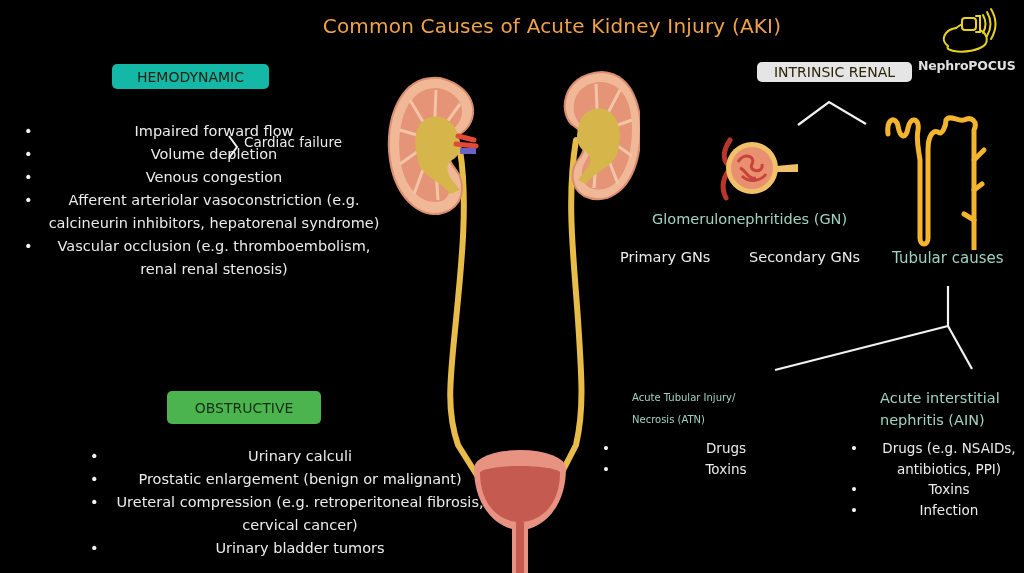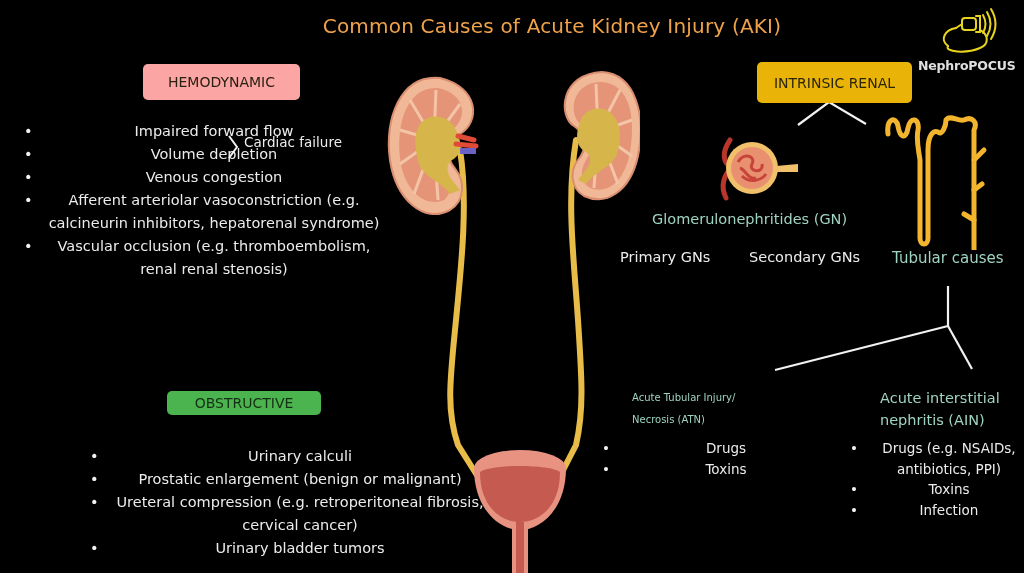--- a/index.html
+++ b/index.html
@@ -3,23 +3,23 @@
 <meta charset="utf-8">
 <style>
   * { margin: 0; padding: 0; box-sizing: border-box; }
   html, body { width: 1024px; height: 573px; background: #000; overflow: hidden; }
   body { position: relative; font-family: "DejaVu Sans", sans-serif; color: #ececec; }
   .abs { position: absolute; }
   .title { left: 0; width: 1024px; top: 14px; text-align: center; font-size: 20px; color: #f0a24a; letter-spacing: 0.2px; margin-left: 40px; }
   .logo { left: 918px; top: 4px; width: 100px; }
   .logo-text { left: 918px; top: 58px; font-size: 12.5px; color: #e0e0e0; font-weight: bold; letter-spacing: -0.2px; }
   .tag { position: absolute; border-radius: 5px; font-size: 14px; text-align: center; color: #2a2010; display:flex; align-items:center; justify-content:center; }
-  .tag-hemo { left: 112px; top: 64px; width: 157px; height: 36px; background: #fca5a5; margin-left: 31px; }
-  .tag-intr { left: 757px; top: 62px; width: 155px; height: 41px; background: #eab308; color: #2a2608; }
-  .tag-obst { left: 167px; top: 391px; width: 154px; height: 24px; background: #4cb44e; color: #143014; }
+  .tag-hemo { left: 112px; top: 64px; width: 157px; height: 25px; background: #14b8a6; }
+  .tag-intr { left: 757px; top: 62px; width: 155px; height: 20px; background: #e5e5e5; color: #2a2608; }
+  .tag-obst { left: 167px; top: 391px; width: 154px; height: 33px; background: #4cb44e; color: #143014; }
   ul.list { list-style: none; position: absolute; font-size: 14.5px; line-height: 23px; color: #ececec; }
   ul.list li { position: relative; padding-left: 28px; text-align: center; }
   ul.list li::before { content: "•"; position: absolute; left: 4px; top: 0; color: #f2f2f2; }
   .hemo-list { left: 20px; top: 120px; width: 360px; }
   .obst-list { left: 86px; top: 445px; width: 400px; font-size: 14.5px; line-height: 23px; }
   .small-list { font-size: 13.5px !important; line-height: 20.5px !important; }
   .small-list li { padding-left: 26px !important; }
   .atn-list { left: 598px; top: 438px; width: 230px; }
   .ain-list { left: 846px; top: 438px; width: 180px; }
   .cardiac { left: 244px; top: 134px; font-size: 13.5px; color: #ececec; }

